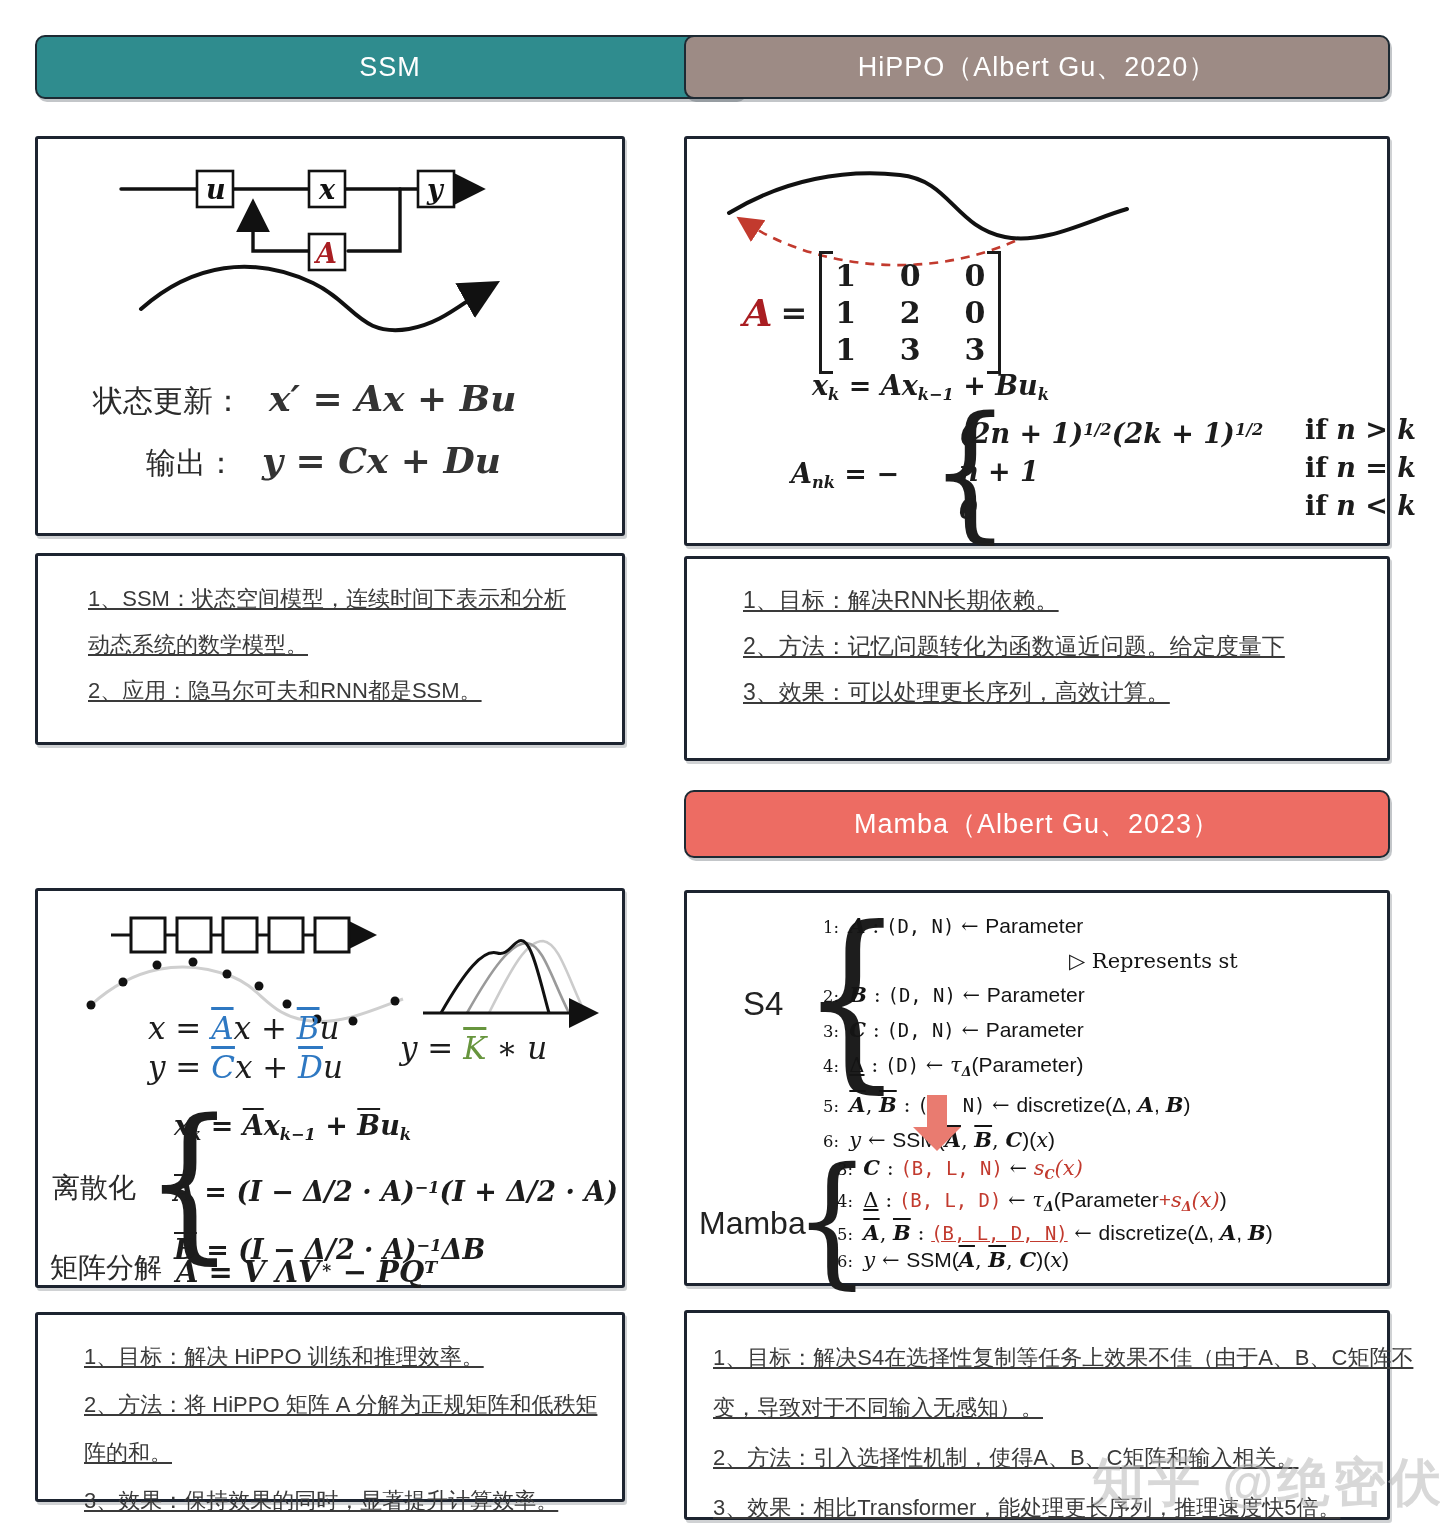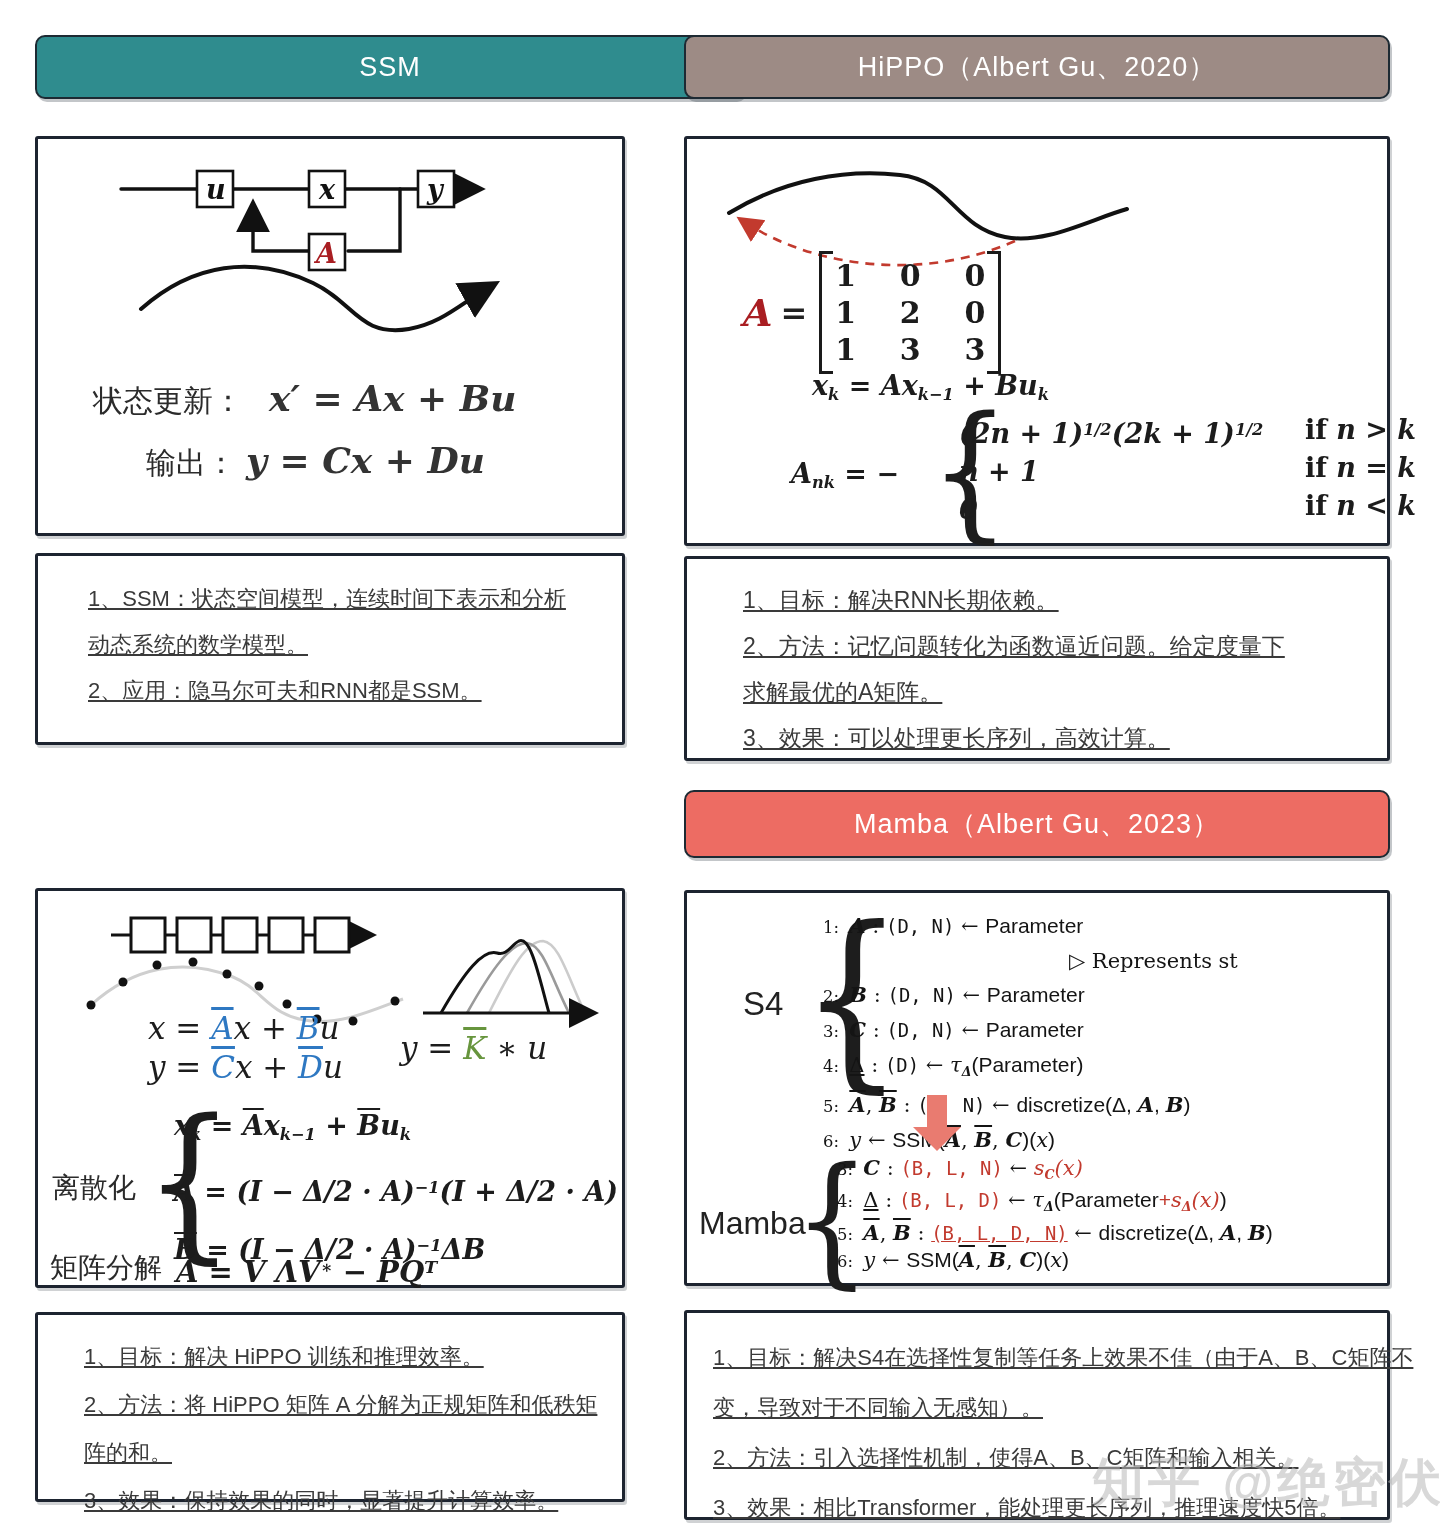--- a/index.html
+++ b/index.html
@@ -112,21 +112,21 @@
         <text x="203" y="106" fill="#a91e22">A</text>
       </g>
     </svg>
 
     <div class="abs" style="left:55px; top:238px; display:flex; align-items:baseline; gap:26px;">
       <span class="ssm-eq-label">状态更新：</span>
       <span class="ssm-eq">
           <div class="line"><span class="pt bi">x′ = Ax + Bu</span></div>
         </span>
     </div>
-    <div class="abs" style="left:108px; top:300px; display:flex; align-items:baseline; gap:10px;">
+    <div class="abs" style="left:108px; top:300px; display:flex; align-items:baseline; gap:26px;">
       <span class="ssm-eq-label">输出：</span>
       <span class="ssm-eq">
           <div class="line"><span class="pt bi">y = Cx + Du</span></div>
         </span>
     </div>
   </div>
 
   <div class="box notes" style="left:35px; top:553px; width:590px; height:192px; padding:20px 10px 0 50px; font-size:22px; line-height:46px;">
       <div class="line"><span class="pt">1、SSM：状态空间模型，连续时间下表示和分析</span></div>
       <div class="line"><span class="pt">动态系统的数学模型。</span></div>
@@ -186,21 +186,20 @@
     <div class="hippo-math abs" style="left:570px; top:272px;">
         <div class="line"><span class="pt brm">if </span><span class="pt bi">n &gt; k</span></div>
         <div class="line"><span class="pt brm">if </span><span class="pt bi">n = k</span></div>
         <div class="line"><span class="pt brm">if </span><span class="pt bi">n &lt; k</span></div>
       </div>
   </div>
 
   <div class="box notes" style="left:684px; top:556px; width:706px; height:205px; padding:18px 10px 0 56px; font-size:23px; line-height:46px;">
       <div class="line"><span class="pt">1、目标：解决RNN长期依赖。</span></div>
       <div class="line"><span class="pt">2、方法：记忆问题转化为函数逼近问题。给定度量下</span></div>
-      <div class="line"><span class="pt">求解最优的A矩阵。</span></div>
       <div class="line"><span class="pt">3、效果：可以处理更长序列，高效计算。</span></div>
     </div>
 
 
   <div class="box" style="left:35px; top:888px; width:590px; height:400px;">
     <svg class="abs" style="left:25px; top:14px;" width="555" height="168" viewBox="0 0 555 168">
       <defs>
         <marker id="ak" markerWidth="12" markerHeight="12" refX="8" refY="5" orient="auto">
           <path d="M0,0 L10,5 L0,10 z" fill="#111"></path>
         </marker>

